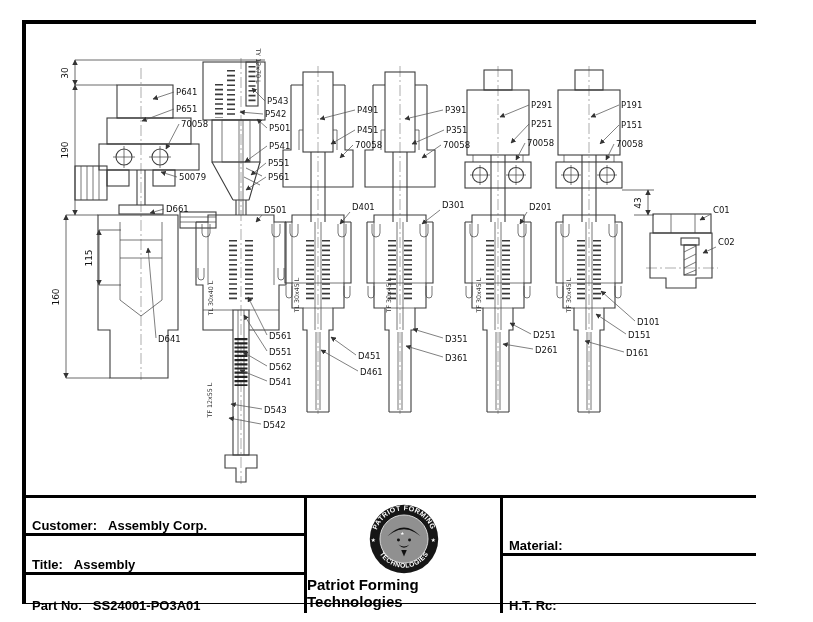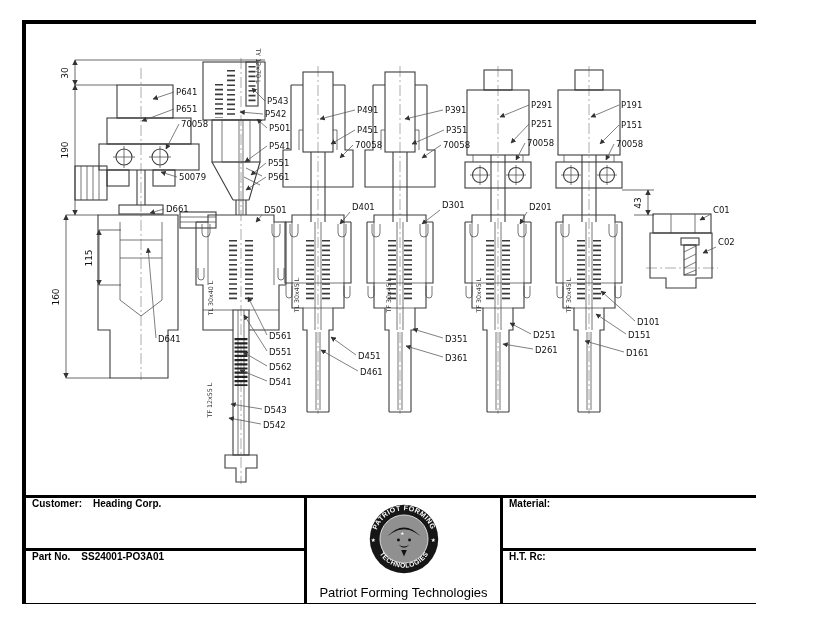--- a/index.html
+++ b/index.html
@@ -16,27 +16,27 @@
   .pack{stroke:#222;stroke-width:13;stroke-dasharray:2.2 2}
   .ld{stroke:#555;stroke-width:.75}
   .dim{stroke:#444;stroke-width:.8}
   text.ct{font:8.5px "DejaVu Sans",sans-serif;fill:#111}
   text.dm{font:9px "DejaVu Sans",sans-serif;fill:#111;text-anchor:middle}
   text.nt{font:6.3px "DejaVu Sans",sans-serif;fill:#333;text-anchor:middle}
   .titleblock{position:absolute;left:26px;top:495px;width:757px;height:105px;
               border-top:3px solid #000;display:grid;grid-template-columns:281px 196px 1fr;background:#fff}
   .tb-col{display:grid;grid-auto-rows:1fr}
   .tb-left{border-right:3px solid #000}
-  .tb-row{display:flex;align-items:flex-start;padding-left:6px;border-bottom:3px solid #000;
-          font-weight:bold;font-size:10px;color:#000;white-space:pre}
+  .tb-row{display:flex;align-items:flex-end;padding-left:6px;border-bottom:3px solid #000;
+          font-weight:bold;font-size:13px;color:#000;white-space:pre}
   .tb-row:last-child{border-bottom:none}
   .tb-label{margin-right:11px}
   .tb-logo{border-right:3px solid #000;display:flex;flex-direction:column;align-items:center;
            justify-content:space-between;padding:4px 0 3px 0}
-  .company{font-weight:normal;font-size:13px;color:#000}
+  .company{font-weight:bold;font-size:15px;color:#000}
 </style>
 </head>
 <body>
 
 <div class="sheet">
   <div class="frame"></div>
 
   <svg class="drawing" width="813" height="495" viewBox="0 0 813 495">
     <defs>
       <marker id="ar" viewBox="0 0 10 10" refX="9" refY="5" markerWidth="7" markerHeight="7" orient="auto-start-reverse">
@@ -316,21 +316,25 @@
       <text class="ct" x="626" y="356">D161</text>
       <text class="ct" x="713" y="213">C01</text>
       <text class="ct" x="718" y="245">C02</text>
     </g>
   </svg>
 
   <div class="titleblock">
     <div class="tb-col tb-left">
       <div class="tb-row">
         <span class="tb-label">Customer:</span>
-        <span class="tb-value">Heading Corp.</span>
+        <span class="tb-value">Assembly Corp.</span>
+      </div>
+      <div class="tb-row">
+        <span class="tb-label">Title:</span>
+        <span class="tb-value">Assembly</span>
       </div>
       <div class="tb-row">
         <span class="tb-label">Part No.</span>
         <span class="tb-value">SS24001-PO3A01</span>
       </div>
     </div>
 
     <div class="tb-logo">
       <svg width="74" height="74" viewBox="0 0 80 80">
         <circle cx="40" cy="40" r="37" fill="#161616"></circle>

